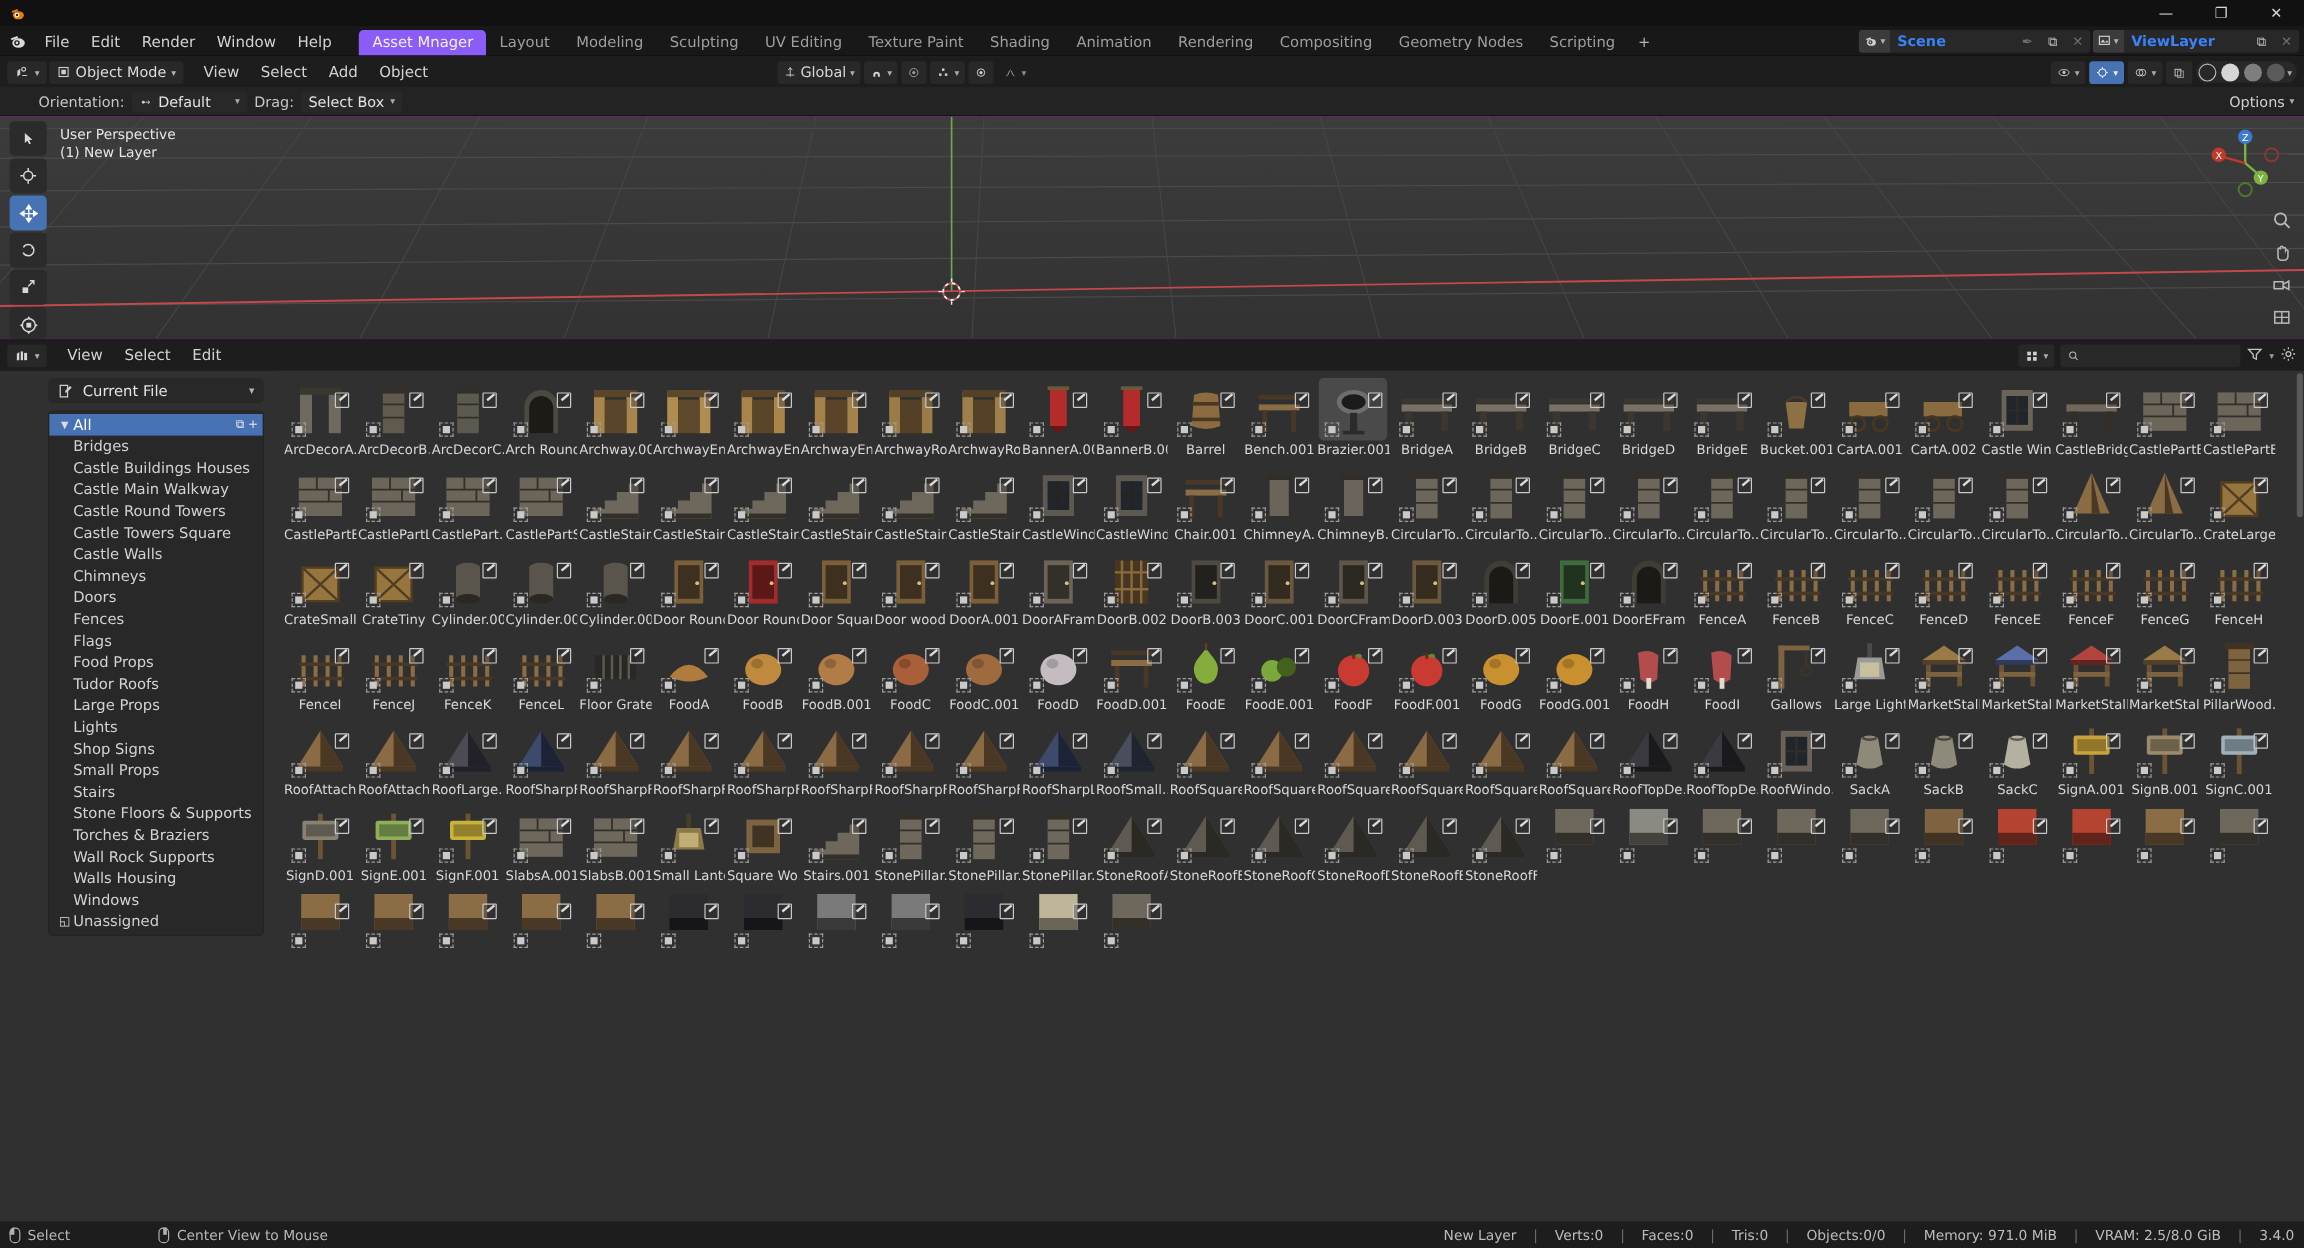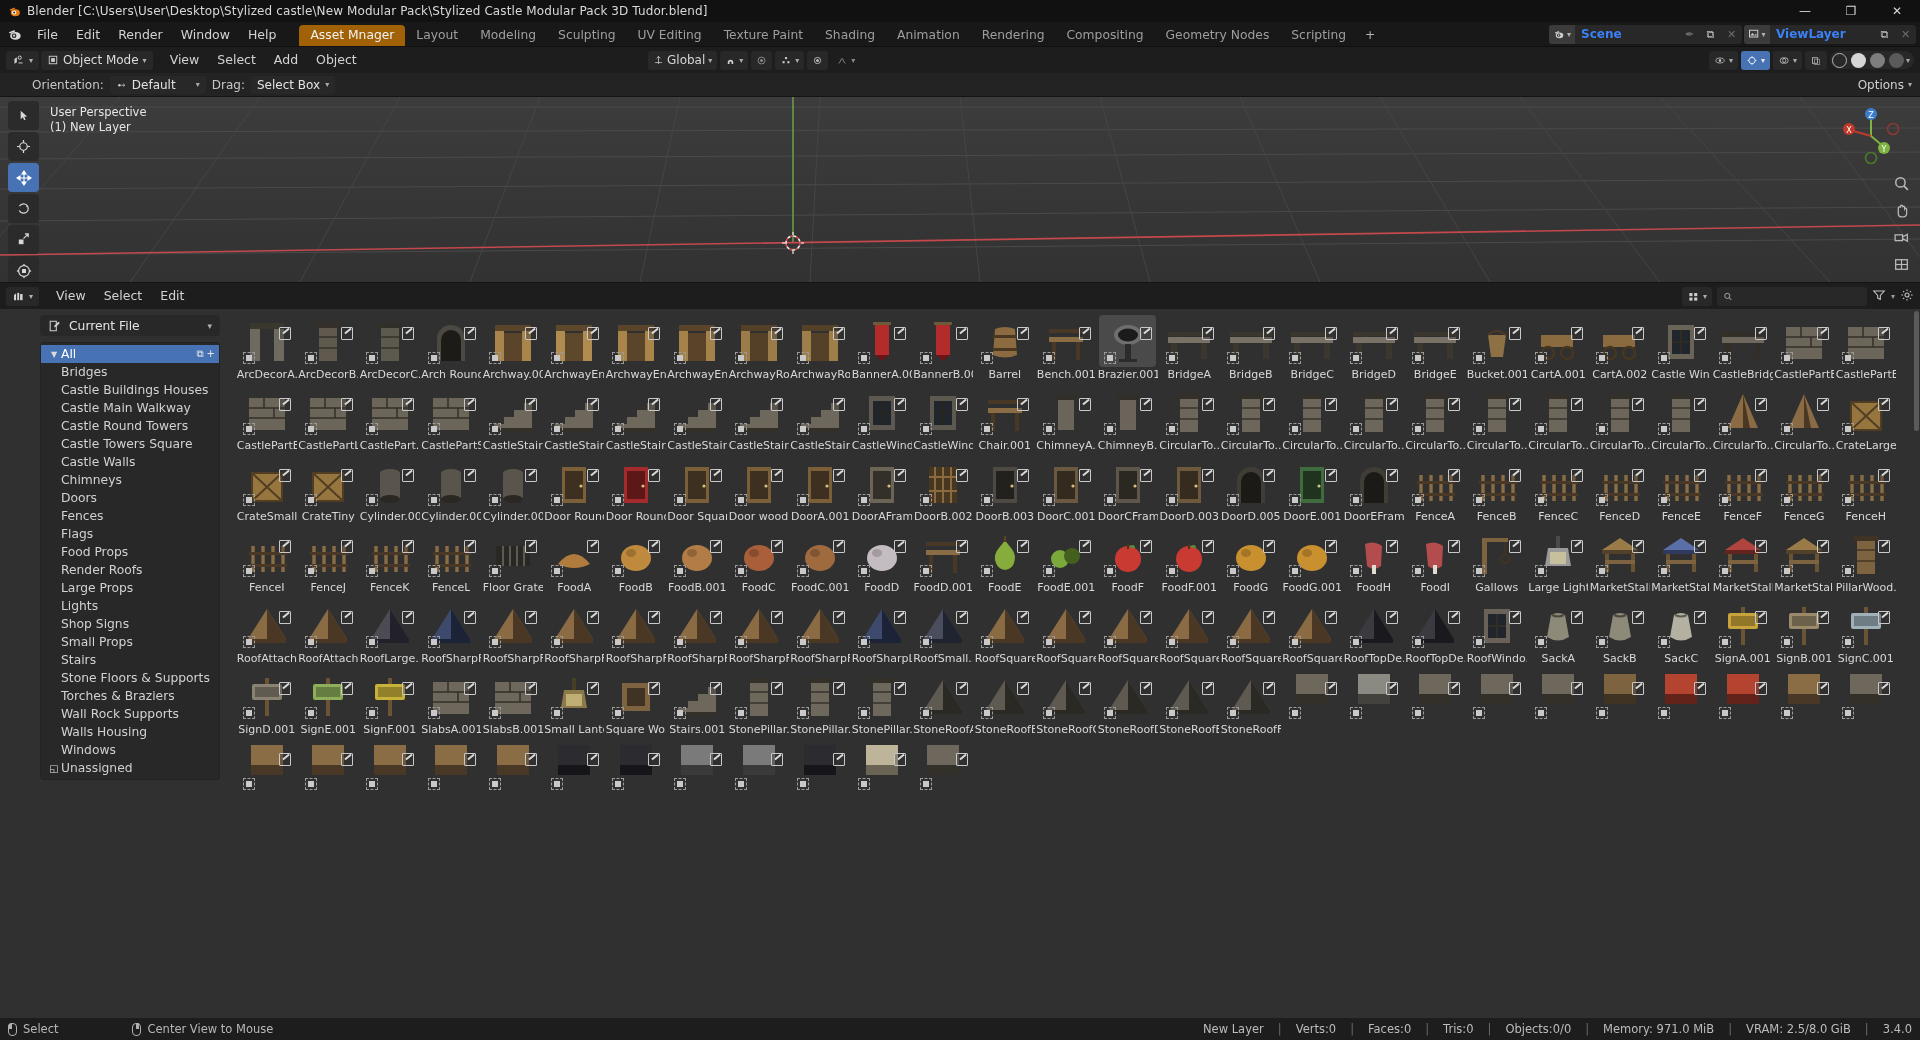--- a/index.html
+++ b/index.html
@@ -30,21 +30,21 @@
     flex: 0 0 25px; position: relative; border-bottom: 1px solid #101010;
   }
   .topbar .tb-logo { width: 28px; display: flex; align-items: center; justify-content: center; }
   .menu { display: flex; align-items: center; }
   .menu-item { padding: 0 9px; height: 25px; line-height: 25px; font-size: 12.5px; color: #d3d3d3; }
   .ws-tabs { display: flex; align-items: flex-end; margin-left: 14px; }
   .ws-tab {
     padding: 0 11px; height: 21px; line-height: 21px; margin-top: 4px;
     font-size: 12.3px; color: #9e9e9e; border-radius: 4px 4px 0 0;
   }
-  .ws-tab.active { background: #a16207; color: #f2f2f2; }
+  .ws-tab.active { background: #8b5cf6; color: #f2f2f2; }
   .ws-tab.plus { color: #b4b4b4; padding: 0 8px; }
   .topbar-right { margin-left: auto; display: flex; align-items: center; padding-right: 4px; gap: 2px; }
   .scene-block, .viewlayer-block {
     display: flex; align-items: center; height: 19px; background: #282828;
     border-radius: 3px; overflow: hidden;
   }
   .idblock-icon { width: 26px; height: 19px; background: #3b3b3b; display: flex; align-items: center; justify-content: center; gap:1px;}
   .idblock-name { padding: 0 10px 0 6px; font-size: 12px; color: #3b82f6; min-width: 104px; font-weight: bold; }
   .idblock-btn { width: 21px; height: 19px; display: flex; align-items: center; justify-content: center; color: #bdbdbd; font-size: 11px; }
   .idblock-btn.dim { color: #6e6e6e; }
@@ -192,21 +192,20 @@
 
   <div class="titlebar">
     <span class="blender-logo">
       <svg width="13" height="13" viewBox="0 0 16 16">
         <ellipse cx="9" cy="9.5" rx="5.6" ry="4.2" fill="#e87d0d"></ellipse>
         <circle cx="7.6" cy="9.3" r="2.5" fill="#ffffff"></circle>
         <circle cx="7.6" cy="9.3" r="1.3" fill="#2b2b2b"></circle>
         <path d="M2 5.5 L8 3.2 L8.6 5 L3 7 Z" fill="#e87d0d"></path>
       </svg>
     </span>
-    <span class="title-text">Blender [C:\Users\User\Desktop\Stylized castle\New Modular Pack\Stylized Castle Modular Pack 3D Tudor.blend]</span>
     <div class="win-controls">
       <div class="win-btn">—</div>
       <div class="win-btn">❐</div>
       <div class="win-btn close">✕</div>
     </div>
   </div>
 
   <div class="topbar">
     <div class="tb-logo">
       <svg width="15" height="15" viewBox="0 0 16 16">
@@ -629,21 +628,21 @@
               <div class="cat-row child">
                 <span class="cat-label">Fences</span>
               </div>
               <div class="cat-row child">
                 <span class="cat-label">Flags</span>
               </div>
               <div class="cat-row child">
                 <span class="cat-label">Food Props</span>
               </div>
               <div class="cat-row child">
-                <span class="cat-label">Render Roofs</span>
+                <span class="cat-label">Tudor Roofs</span>
               </div>
               <div class="cat-row child">
                 <span class="cat-label">Large Props</span>
               </div>
               <div class="cat-row child">
                 <span class="cat-label">Lights</span>
               </div>
               <div class="cat-row child">
                 <span class="cat-label">Shop Signs</span>
               </div>

